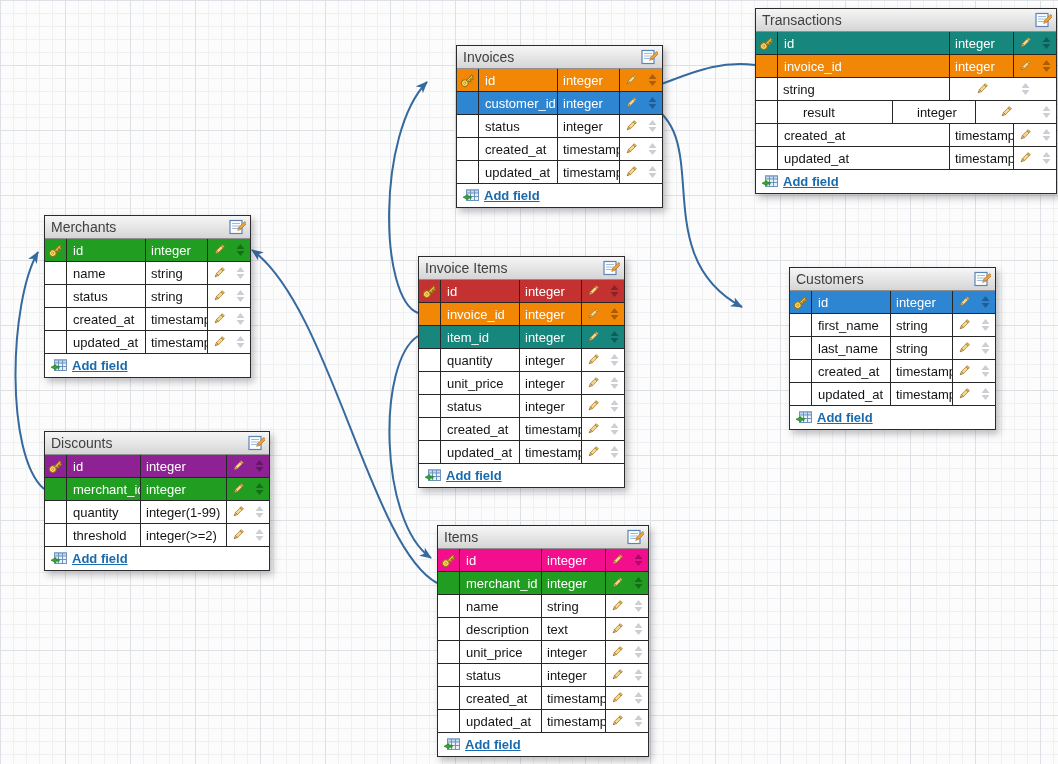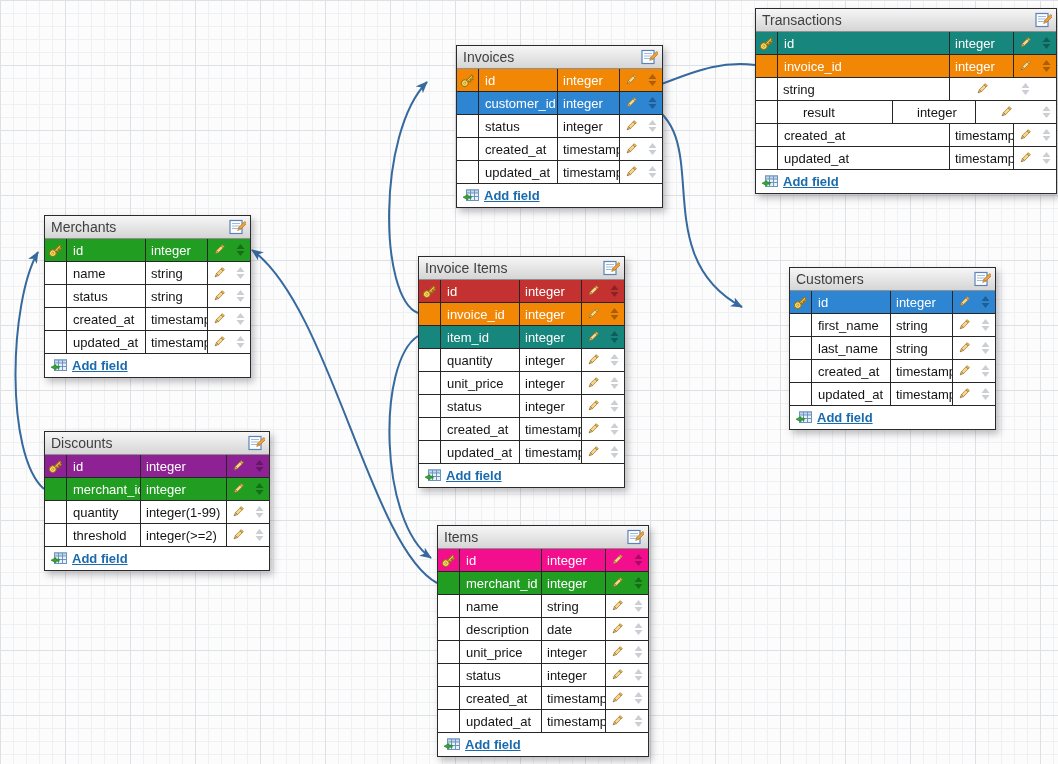--- a/index.html
+++ b/index.html
@@ -1060,21 +1060,21 @@
       <span class="cell cell-sort">
         <svg class="sort-icon" width="11" height="14" viewBox="0 0 10 14">
           <path d="M5 1 L9 6 L1 6 Z"></path>
           <path d="M1 8 L9 8 L5 13 Z"></path>
         </svg>
       </span>
     </div>
       <div class="row" style="grid-template-columns: 22px 1fr 64px 22px 20px;">
       <span class="cell cell-key"></span>
       <span class="cell cell-name">description</span>
-      <span class="cell cell-type">date</span>
+      <span class="cell cell-type">text</span>
       <span class="cell cell-pencil">
         <svg width="14" height="14" viewBox="0 0 14 14">
           <g transform="rotate(45 7 7)">
             <rect x="5.5" y="0.9" width="3" height="1.8" fill="#E8B84B" stroke="#A07A30" stroke-width="0.7"></rect>
             <rect x="5.5" y="2.7" width="3" height="6.4" fill="#F6D488" stroke="#A07A30" stroke-width="0.7"></rect>
             <path d="M5.5 9.1 L8.5 9.1 L7 12.4 Z" fill="#E9C27B" stroke="#A07A30" stroke-width="0.7"></path>
             <path d="M6.6 10.9 L7.4 10.9 L7 12.4 Z" fill="#4a4a4a"></path>
           </g>
         </svg>
       </span>

